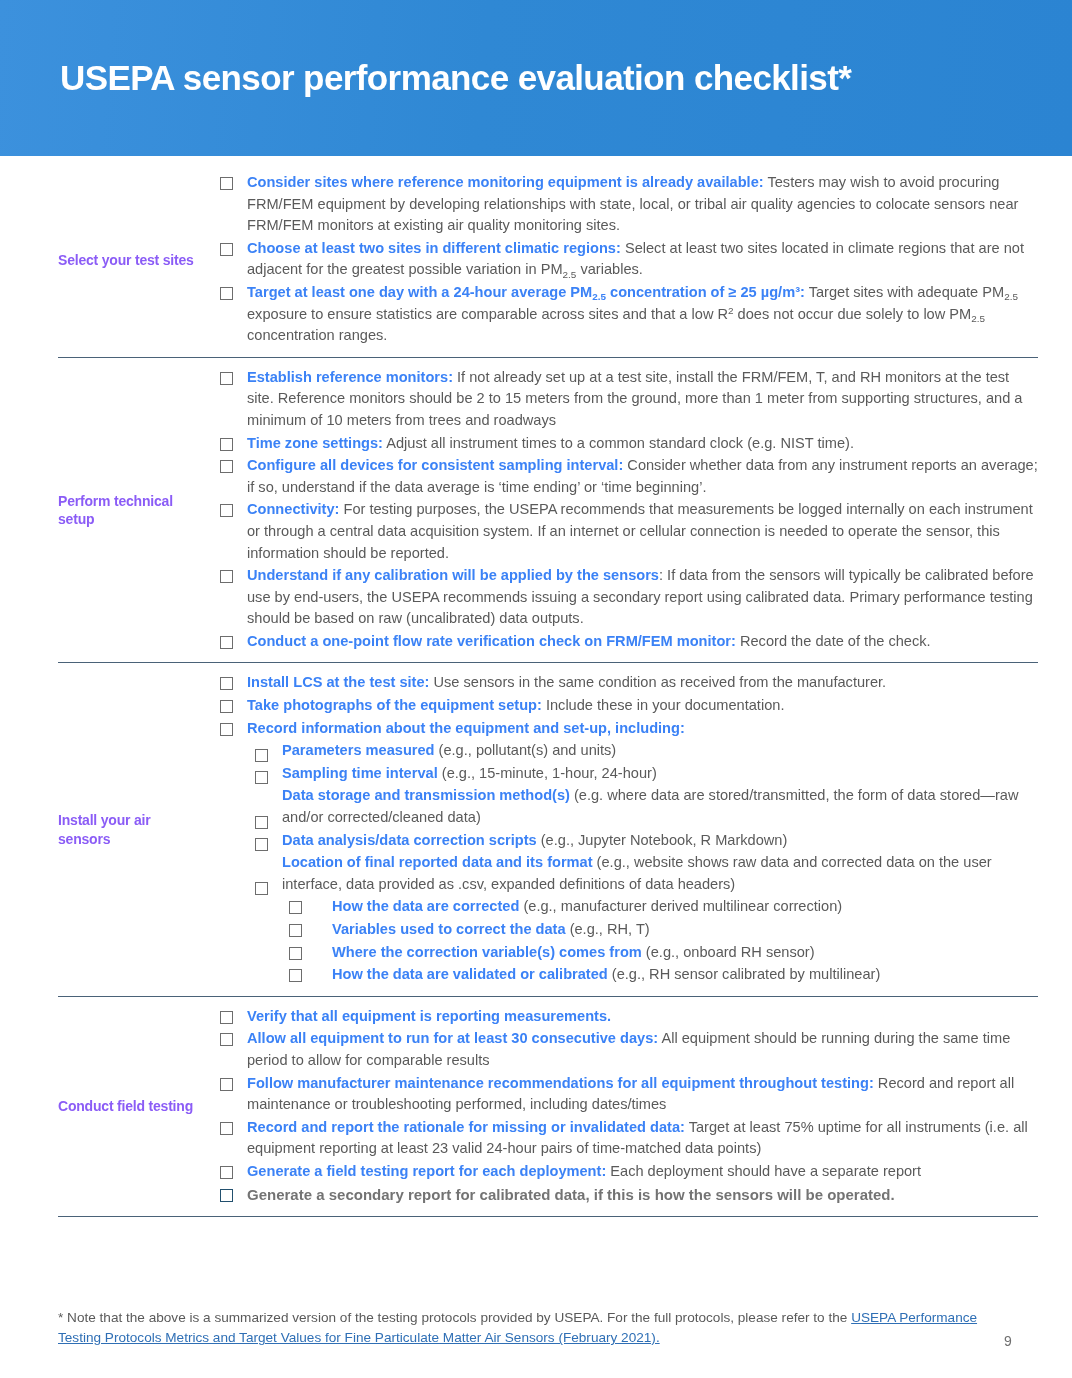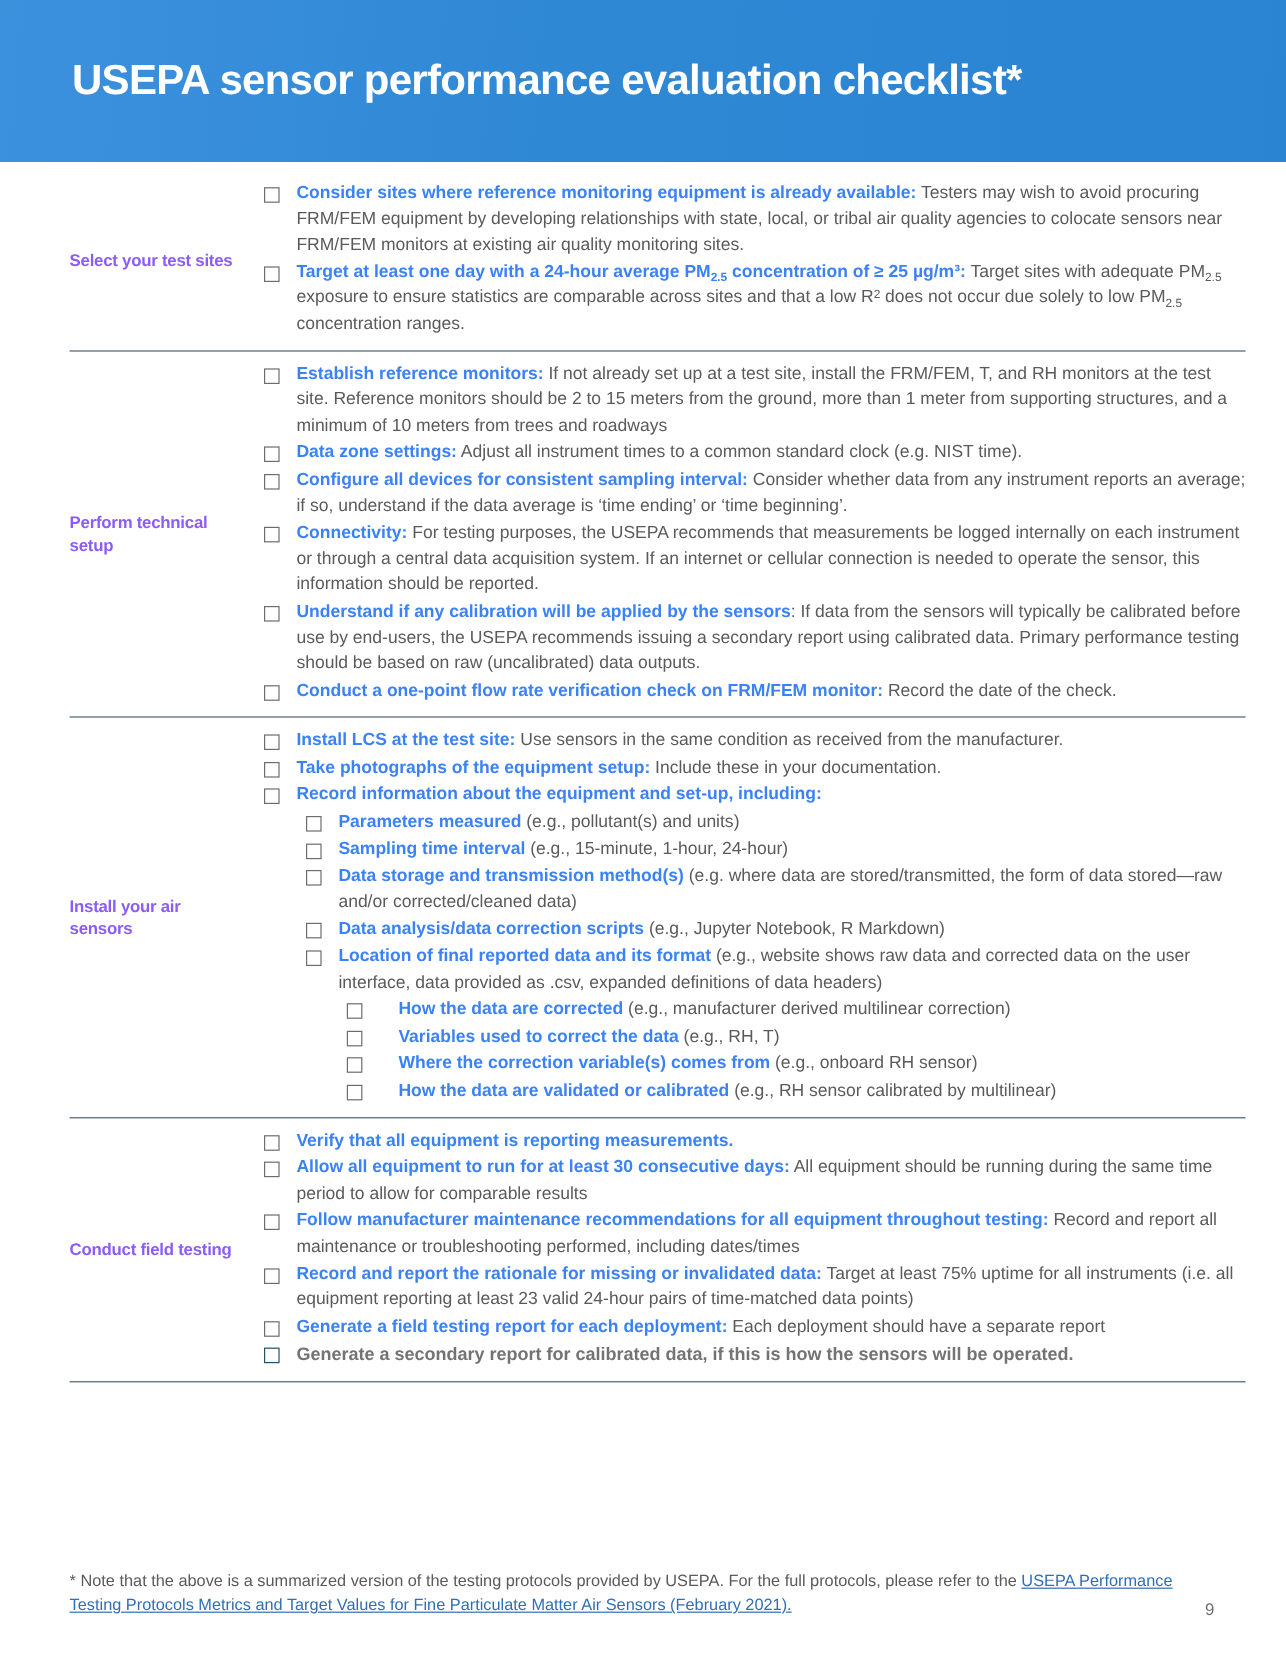--- a/index.html
+++ b/index.html
@@ -12,21 +12,21 @@
     height: 1378px;
     font-family: "Liberation Sans", sans-serif;
     color: #4a4a4a;
     overflow: hidden;
     position: relative;
   }
 
   
   .banner {
     width: 1072px;
-    height: 135px;
+    height: 156px;
     background: linear-gradient(95deg, #3c91dd 0%, #2f88d4 45%, #2b84d2 100%);
     display: flex;
     align-items: center;
   }
   .banner-title {
     margin-left: 60px;
     color: #ffffff;
     font-size: 35px;
     font-weight: bold;
     letter-spacing: -0.6px;
@@ -69,21 +69,21 @@
     margin-bottom: 1px;
   }
   .item .box {
     flex: 0 0 auto;
     width: 13px;
     height: 13px;
     border: 1.3px solid #6d6d6d;
     margin-top: 5px;
     margin-right: 14px;
   }
-  .item.lvl2 { padding-left: 35px; }
+  .item.lvl2 { padding-left: 35px; align-items: flex-end; }
   .item.lvl3 { padding-left: 69px; gap: 16px; }
 
   .item .txt {
     flex: 1 1 auto;
     font-size: 14.6px;
     line-height: 1.48;
     color: #5a5a5a;
   }
   .item .txt b {
     color: #3b82f6;
@@ -137,34 +137,38 @@
   <div id="sections-host">
       <div class="section">
         <div class="sec-head">Select your test sites</div>
         <div class="sec-body">
           <div class="item lvl1">
             <span class="box"></span>
             <span class="txt"><b>Consider sites where reference monitoring equipment is already available:</b><span> Testers may wish to avoid procuring FRM/FEM equipment by developing relationships with state, local, or tribal air quality agencies to colocate sensors near FRM/FEM monitors at existing air quality monitoring sites.</span></span>
           </div>
           <div class="item lvl1">
             <span class="box"></span>
+            <span class="txt"><b>Choose at least two sites in different climatic regions:</b><span> Select at least two sites located in climate regions that are not adjacent for the greatest possible variation in PM<sub>2.5</sub> variables.</span></span>
+          </div>
+          <div class="item lvl1">
+            <span class="box"></span>
             <span class="txt"><b>Target at least one day with a 24-hour average PM<sub>2.5</sub> concentration of ≥ 25 µg/m³:</b><span> Target sites with adequate PM<sub>2.5</sub> exposure to ensure statistics are comparable across sites and that a low R<sup>2</sup> does not occur due solely to low PM<sub>2.5</sub> concentration ranges.</span></span>
           </div>
         </div>
       </div>
       <div class="section">
         <div class="sec-head">Perform technical setup</div>
         <div class="sec-body">
           <div class="item lvl1">
             <span class="box"></span>
             <span class="txt"><b>Establish reference monitors:</b><span> If not already set up at a test site, install the FRM/FEM, T, and RH monitors at the test site. Reference monitors should be 2 to 15 meters from the ground, more than 1 meter from supporting structures, and a minimum of 10 meters from trees and roadways</span></span>
           </div>
           <div class="item lvl1">
             <span class="box"></span>
-            <span class="txt"><b>Data zone settings:</b><span> Adjust all instrument times to a common standard clock (e.g. NIST time).</span></span>
+            <span class="txt"><b>Time zone settings:</b><span> Adjust all instrument times to a common standard clock (e.g. NIST time).</span></span>
           </div>
           <div class="item lvl1">
             <span class="box"></span>
             <span class="txt"><b>Configure all devices for consistent sampling interval:</b><span> Consider whether data from any instrument reports an average; if so, understand if the data average is ‘time ending’ or ‘time beginning’.</span></span>
           </div>
           <div class="item lvl1">
             <span class="box"></span>
             <span class="txt"><b>Connectivity:</b><span> For testing purposes, the USEPA recommends that measurements be logged internally on each instrument or through a central data acquisition system. If an internet or cellular connection is needed to operate the sensor, this information should be reported.</span></span>
           </div>
           <div class="item lvl1">

